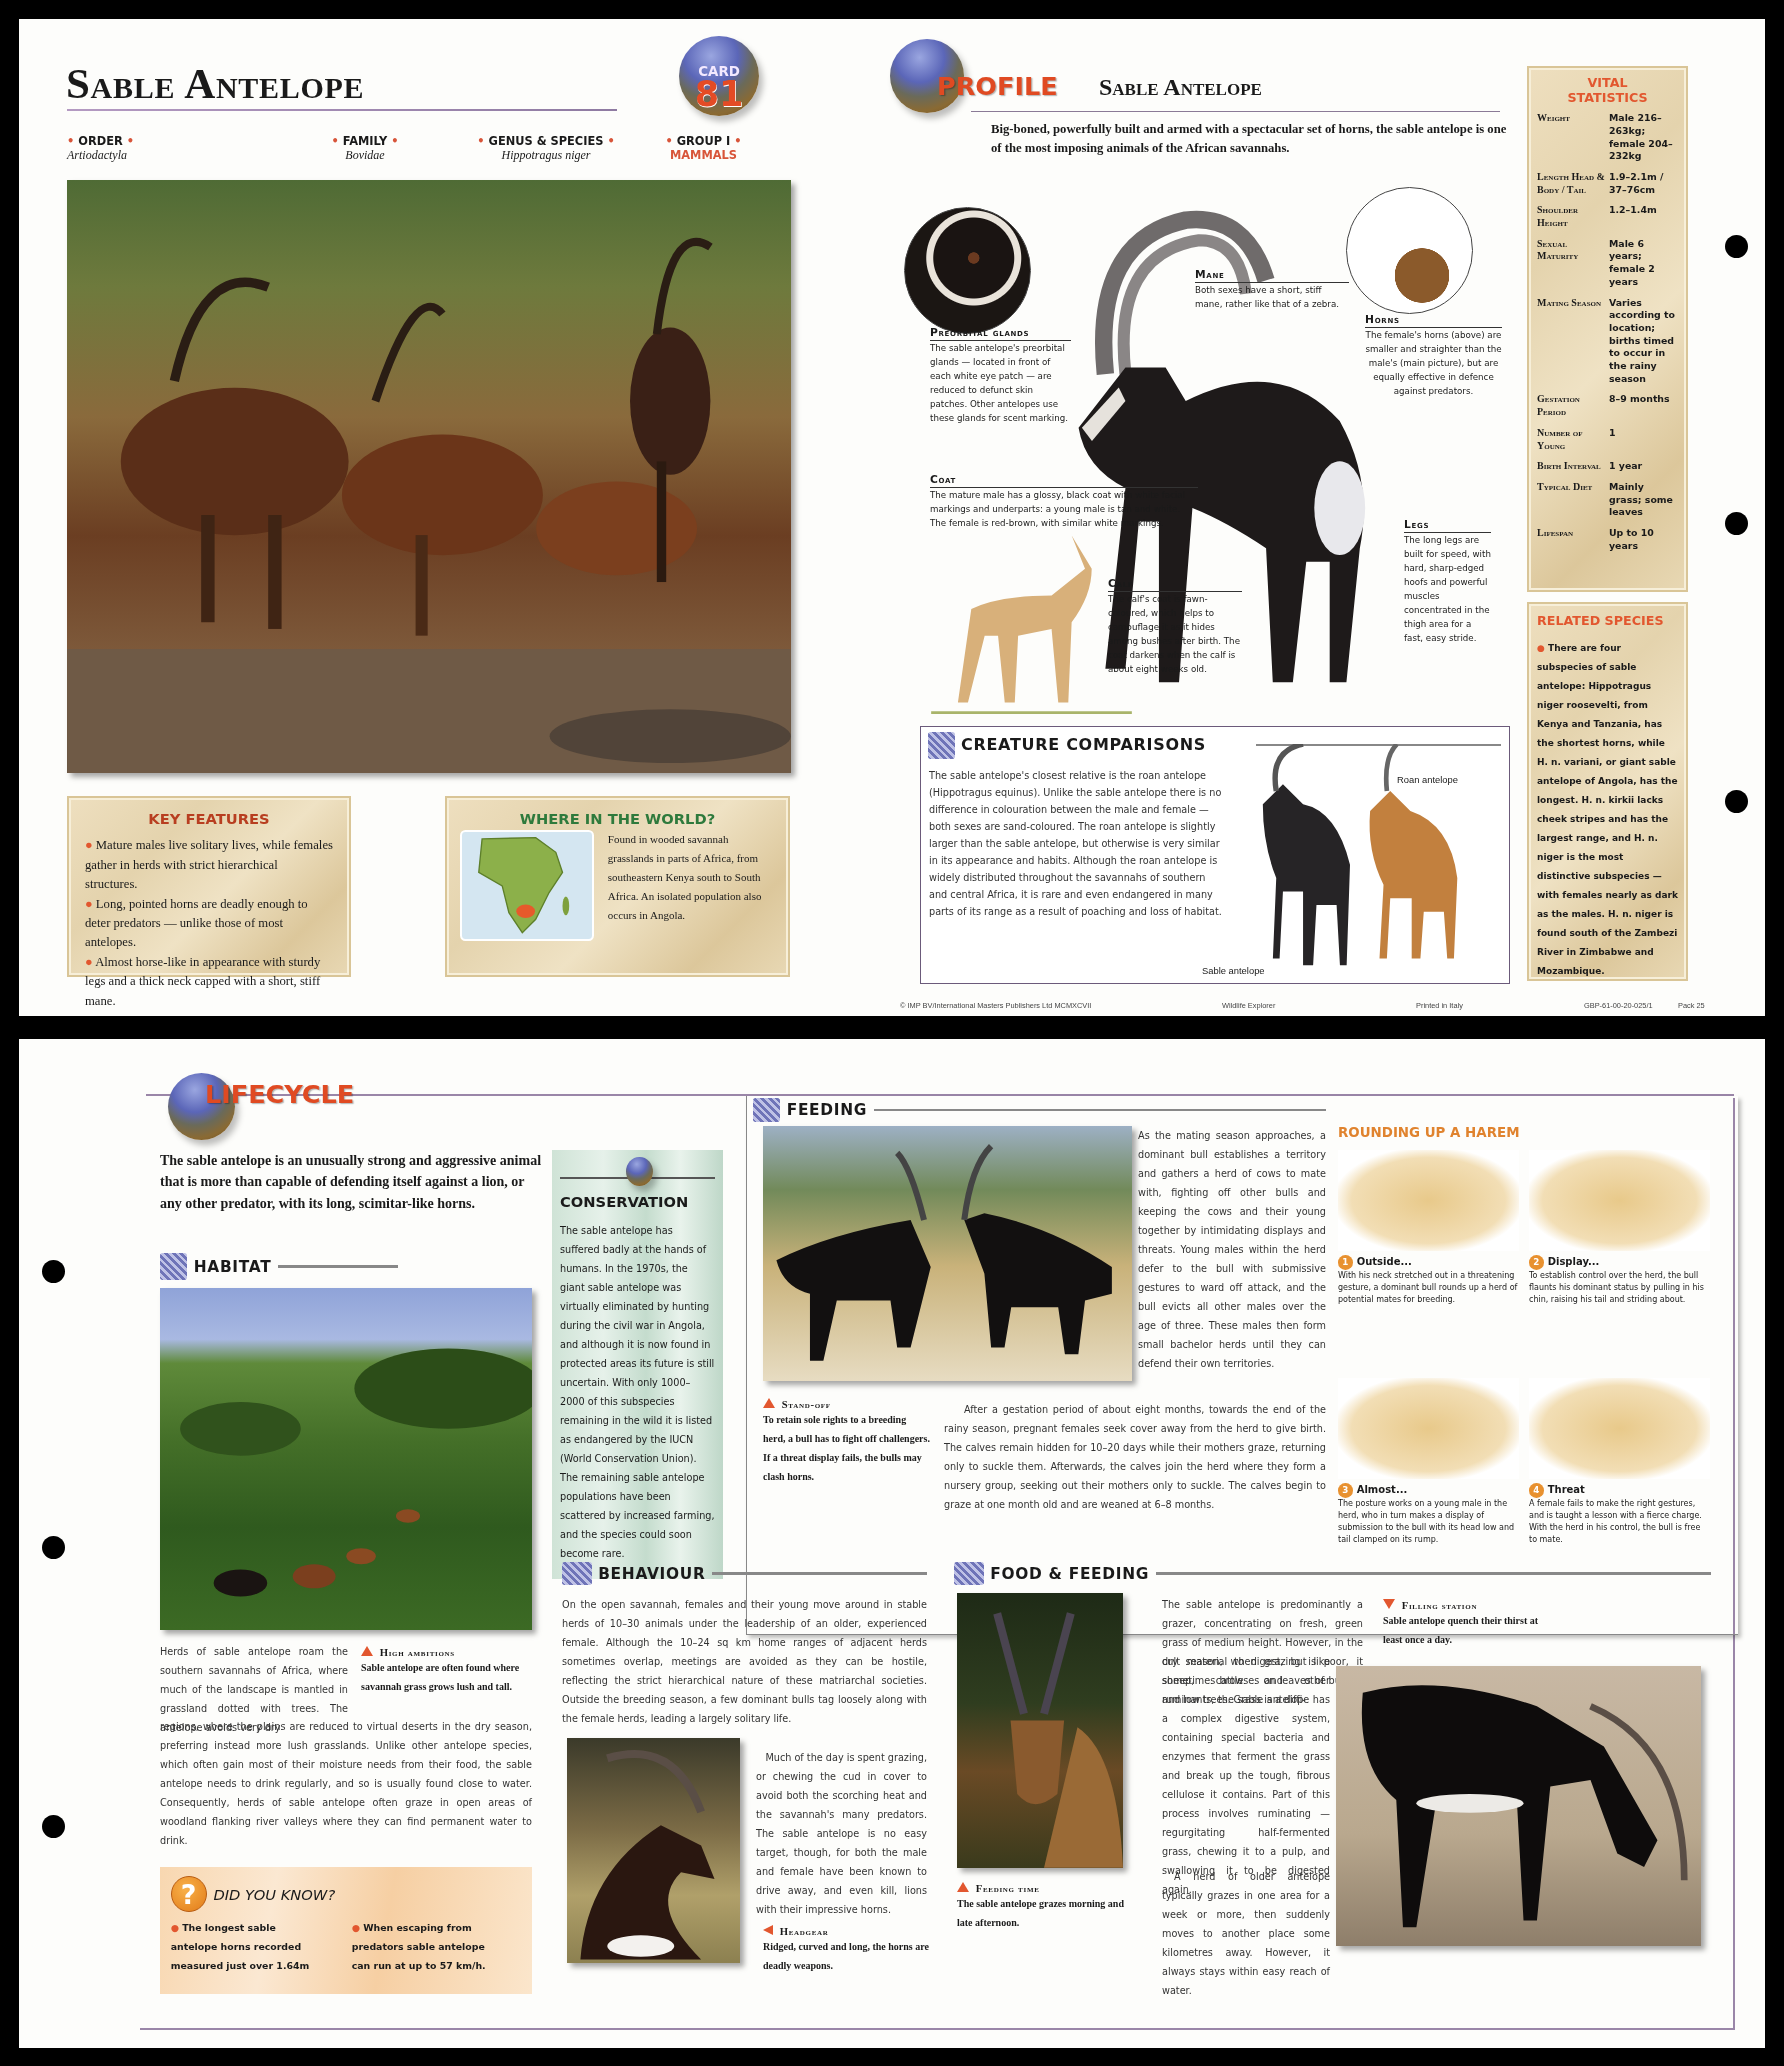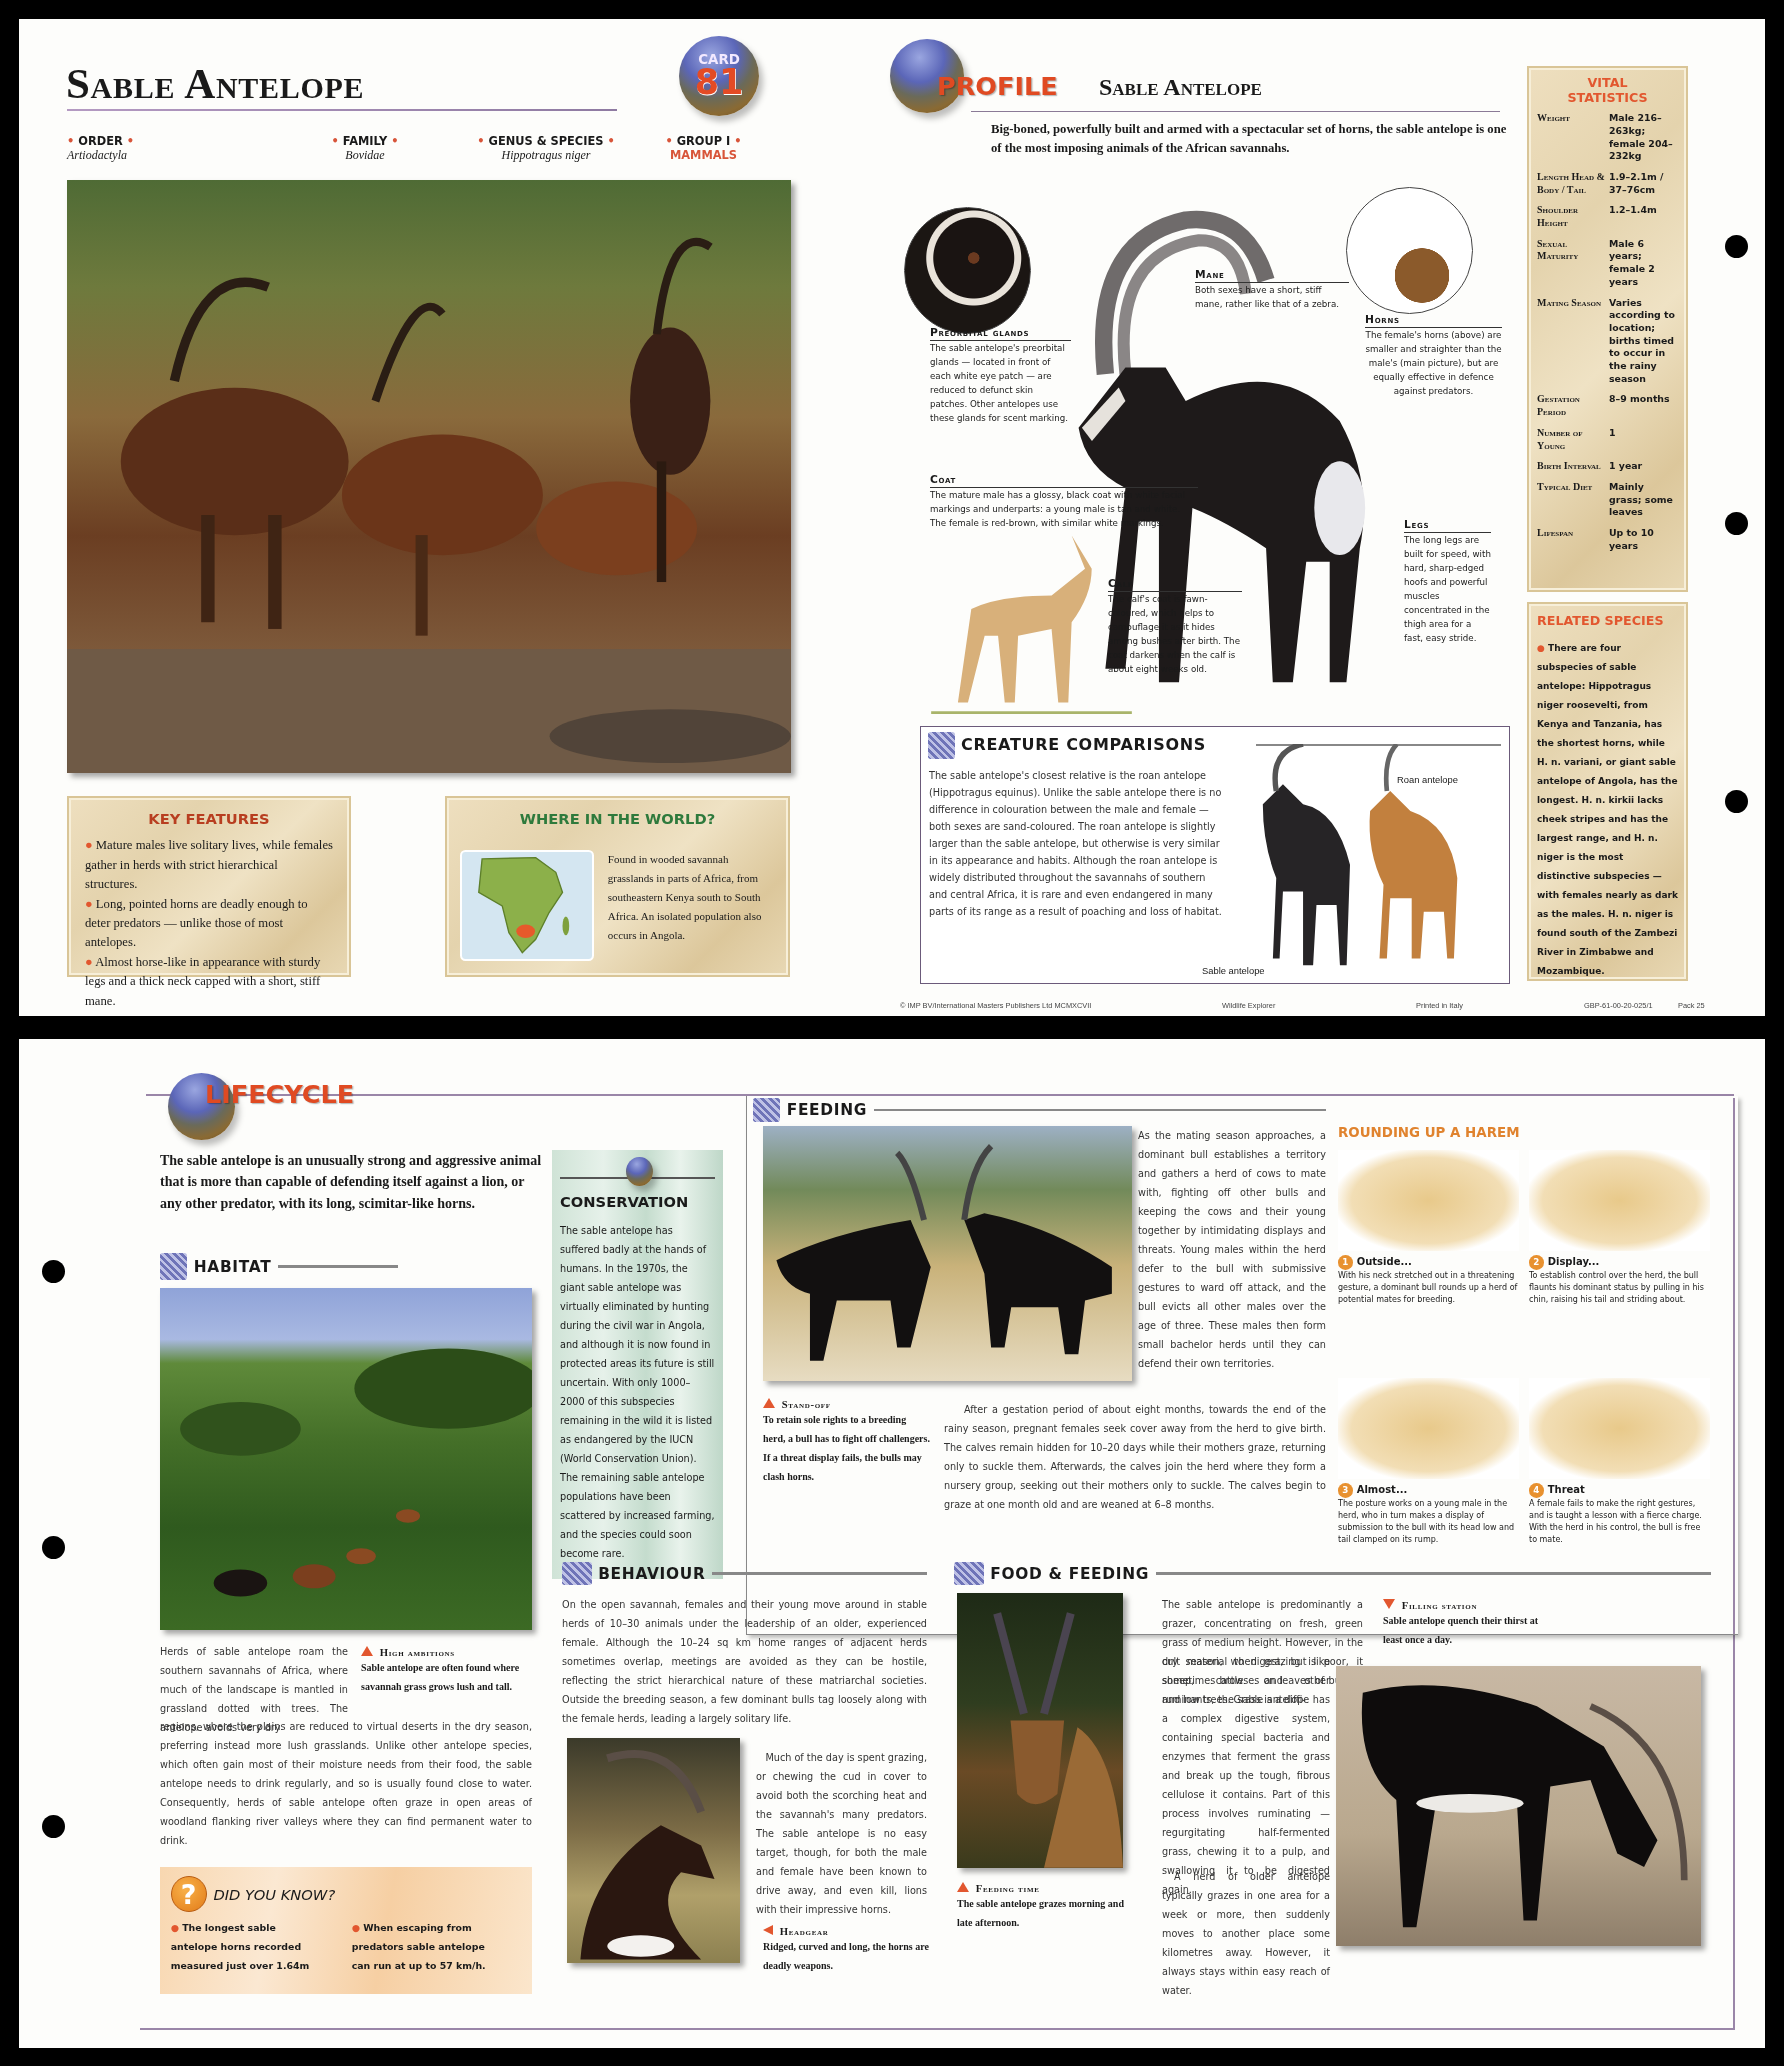--- a/index.html
+++ b/index.html
@@ -69,21 +69,21 @@
 </style>
 </head>
 <body>
 
 <div class="sheet" id="top-sheet">
 
   <div class="abs main-title" style="left:47px;top:40px;">Sable Antelope</div>
   <div class="abs title-rule" style="left:48px;top:90px;width:550px;"></div>
 
   <div class="abs globe" style="left:660px;top:17px;width:80px;height:80px;">
-    <div class="card-word" style="margin-top:16px;">CARD</div>
+    <div class="card-word" style="margin-top:28px;">CARD</div>
     <div class="card-num" style="line-height:31px;">81</div>
   </div>
 
   <div class="abs" style="left:48px;top:115px;width:710px;display:flex;">
     <div style="width:201px;">
       <div class="tax-label"><span class="dot">•</span> <span>ORDER</span> <span class="dot">•</span></div>
       <div class="tax-value">Artiodactyla</div>
     </div>
     <div style="width:194px;text-align:center;">
       <div class="tax-label"><span class="dot">•</span> <span>FAMILY</span> <span class="dot">•</span></div>
@@ -120,21 +120,21 @@
   <div class="abs parchment" style="left:48px;top:777px;width:284px;height:181px;padding:12px 16px;">
     <div class="box-title" style="color:#b83e20;font-size:14.7px;margin-bottom:9.4px;">KEY FEATURES</div>
     <ul class="feat-list">
       <li><span class="bullet">●</span> <span>Mature males live solitary lives, while females gather in herds with strict hierarchical structures.</span></li>
       <li><span class="bullet">●</span> <span>Long, pointed horns are deadly enough to deter predators — unlike those of most antelopes.</span></li>
       <li><span class="bullet">●</span> <span>Almost horse-like in appearance with sturdy legs and a thick neck capped with a short, stiff mane.</span></li>
     </ul>
   </div>
 
   <div class="abs parchment" style="left:426px;top:777px;width:345px;height:181px;padding:12px 13.4px;">
-    <div class="box-title" style="color:#2e7a3c;font-size:14.7px;margin-bottom:23px;">WHERE IN THE WORLD?</div>
+    <div class="box-title" style="color:#2e7a3c;font-size:14.7px;margin-bottom:3px;">WHERE IN THE WORLD?</div>
     <div style="display:flex;gap:13.4px;">
       <div style="width:134px;height:111px;background:#d4e6f1;border:2px solid #fff;border-radius:5.4px;flex:none;">
         <svg width="130" height="107" viewBox="0 0 194 159">
           <path d="M30,10 L110,8 L140,30 L150,60 L130,90 L110,130 L90,150 L70,120 L60,80 L25,60 Z" fill="#8cb04a" stroke="#5d7f2a" stroke-width="2"></path>
           <ellipse cx="95" cy="118" rx="14" ry="10" fill="#e65a2b"></ellipse>
           <ellipse cx="155" cy="110" rx="5" ry="14" fill="#7ea03d"></ellipse>
         </svg>
       </div>
       <div style="font-size:11px;line-height:19px;">Found in wooded savannah grasslands in parts of Africa, from southeastern Kenya south to South Africa. An isolated population also occurs in Angola.</div>
     </div>

